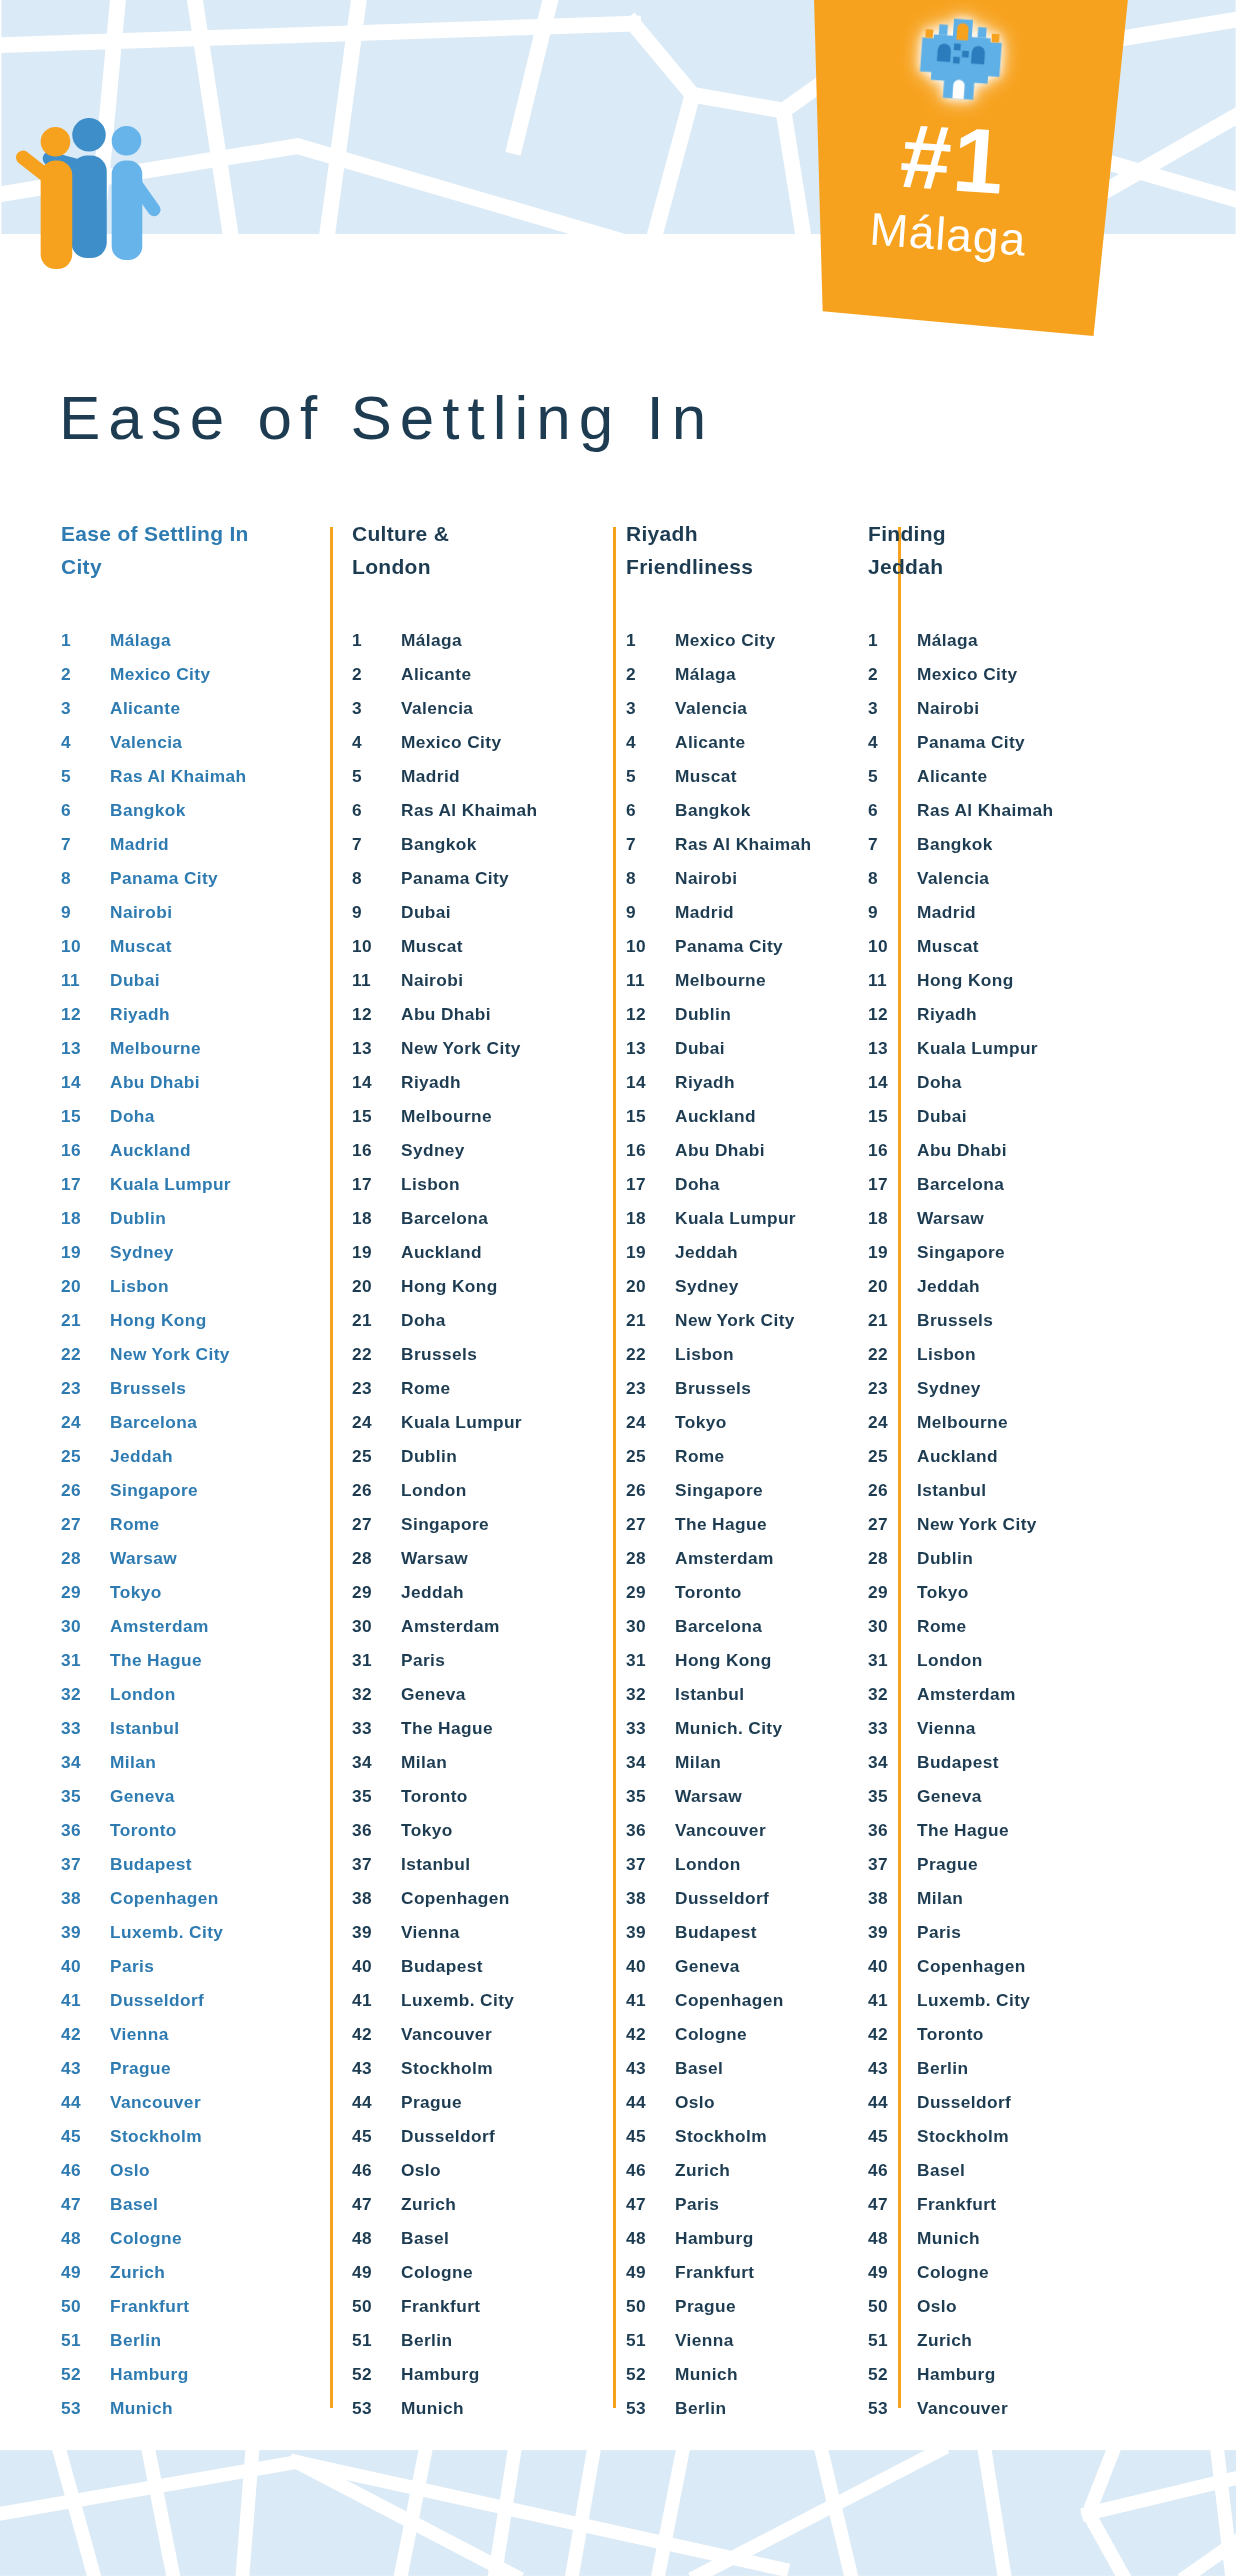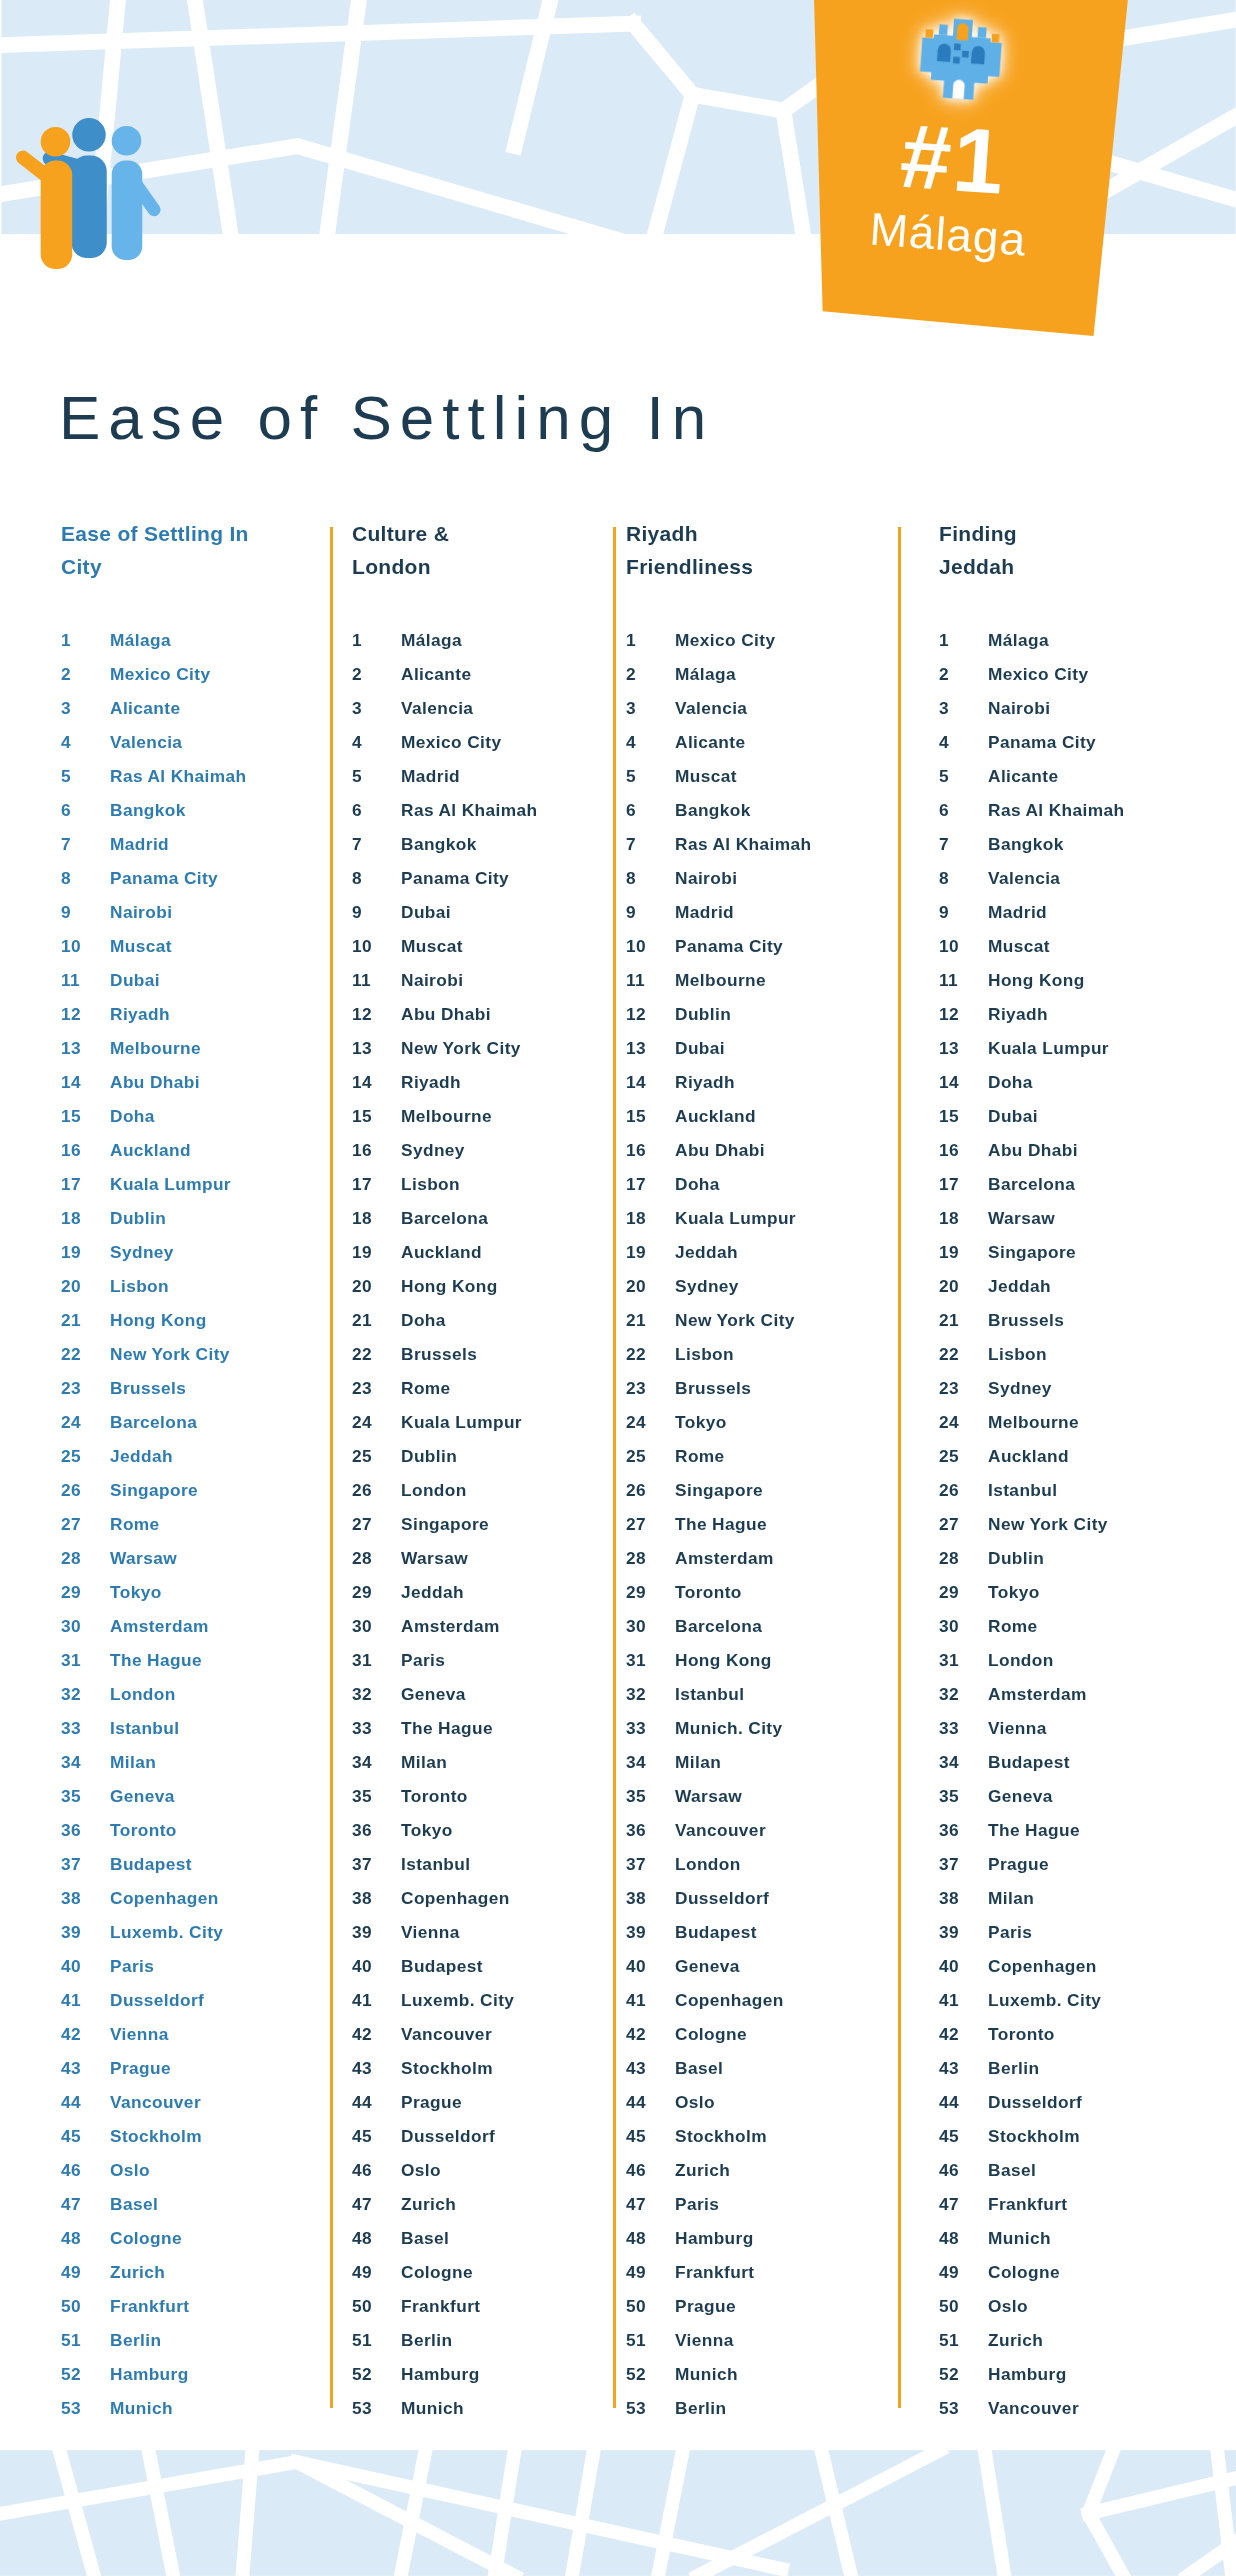--- a/index.html
+++ b/index.html
@@ -805,21 +805,21 @@
           </li>
           <li class="row">
             <span class="rank">53</span>
             <span class="city">Berlin</span>
           </li>
         </ol>
     </section>
 
     <div class="divider" style="left:898px"></div>
 
-    <section class="col c-navy" style="left:939px">
+    <section class="col c-navy" style="left:868px">
       <h2 class="col-header">
         <span>Finding</span><br>
         <span>Jeddah</span>
       </h2>
       <ol class="rows">
           <li class="row">
             <span class="rank">1</span>
             <span class="city">Málaga</span>
           </li>
           <li class="row">

